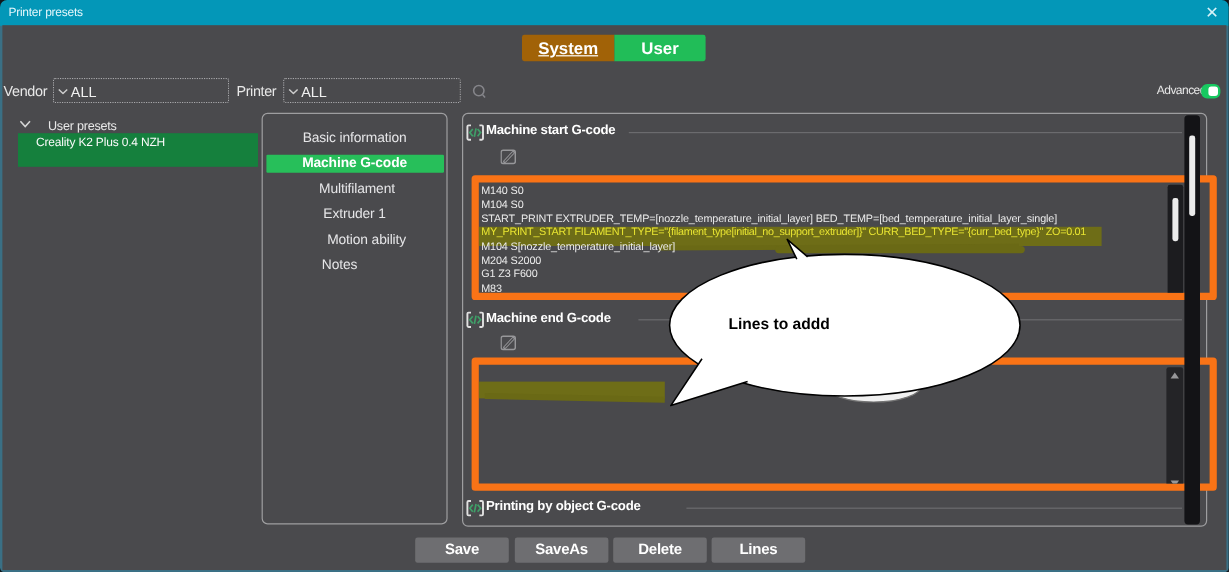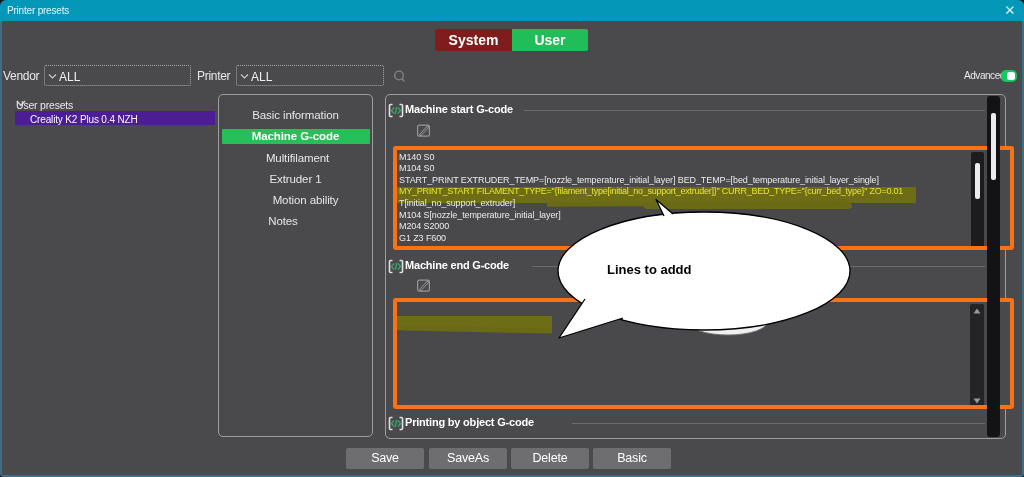--- a/index.html
+++ b/index.html
@@ -10,36 +10,36 @@
 .title { position:absolute; left:7px; top:5px; color:#e3f6fb; font-size:10px; letter-spacing:-0.2px; }
 .closex { position:absolute; left:1003px; top:3px; width:14px; height:15px; color:#d8f2f8; font-size:13.5px; line-height:15px; text-align:center; }
 .abs { position:absolute; }
 .tab { position:absolute; top:29px; height:22px; line-height:22px; text-align:center; color:#fff; font-weight:bold; font-size:14px; }
 .lbl { position:absolute; color:#e8e8e8; font-size:12px; letter-spacing:-0.3px; }
 .combo { position:absolute; top:65px; height:21px; border:1px dotted #a9a9ac; border-radius:2px; color:#f0f0f0; font-size:12px; }
 .combo .tx { position:absolute; left:14px; top:4px; }
 .chev { position:absolute; left:3px; top:8px; width:9px; height:5px; }
 .panel { position:absolute; border:1px solid #9e9ea0; border-radius:5px; }
 .mitem { position:absolute; left:0; width:100%; text-align:center; color:#e6e6e8; font-size:11.5px; letter-spacing:-0.1px; height:16px; line-height:16px; }
-.codebox { position:absolute; left:393px; width:621px; border:4px solid #f97316; border-radius:3px; overflow:hidden; background:#49494c; }
+.codebox { position:absolute; left:393px; width:621px; border:6px solid #f97316; border-radius:3px; overflow:hidden; background:#49494c; }
 .cl { position:relative; padding-left:2px; font-size:9px; line-height:11.65px; color:#ebebeb; white-space:nowrap; letter-spacing:-0.1px; }
 .hdr { position:absolute; color:#fff; font-weight:bold; font-size:11px; letter-spacing:-0.2px; }
 .sep { position:absolute; height:1px; background:#6b6b6e; }
-.btn { position:absolute; top:448px; width:78px; height:21px; background:#6e6e71; border-radius:2px; color:#fff; font-weight:normal; font-size:12.5px; letter-spacing:-0.2px; text-align:center; line-height:21px; }
+.btn { position:absolute; top:448px; width:78px; height:21px; background:#6e6e71; border-radius:2px; color:#fff; font-weight:bold; font-size:12.5px; letter-spacing:-0.2px; text-align:center; line-height:21px; }
 .sb-track { position:absolute; background:#1c1c1f; border-radius:2px; }
 .sb-thumb { position:absolute; background:#ececec; border-radius:2px; }
 </style>
 </head>
 <body>
 <div class="frame"></div>
 <div class="content"></div>
 <div class="title">Printer presets</div>
 <div class="closex">✕</div>
 
-<div class="tab" style="left:435px;width:77px;background:#7f1d1d;border-radius:2px 0 0 2px;">System</div>
+<div class="tab" style="left:435px;width:77px;background:#a16207;border-radius:2px 0 0 2px;text-decoration:underline;">System</div>
 <div class="tab" style="left:512px;width:76px;background:#21bd58;border-radius:0 2px 2px 0;">User</div>
 
 <div class="lbl" style="left:3px;top:69px;">Vendor</div>
 <div class="combo" style="left:44px;width:147px;">
   <svg class="chev" viewBox="0 0 9 5">
       <path d="M1 0.5 L4.5 4 L8 0.5" fill="none" stroke="#cccccc" stroke-width="1.2"></path>
     </svg>
   <span class="tx">ALL</span>
 </div>
 <div class="lbl" style="left:197px;top:69px;">Printer</div>
@@ -54,22 +54,22 @@
   <line x1="10.2" y1="11" x2="12.2" y2="13.2" stroke="#85858a" stroke-width="1.3"></line>
 </svg>
 <div class="lbl" style="left:964px;top:70px;font-size:10px;letter-spacing:-0.45px;">Advanced</div>
 <div class="abs" style="left:1001px;top:70px;width:16px;height:12px;background:#17c860;border-radius:5px;">
   <div class="abs" style="left:6px;top:2px;width:7.5px;height:8px;background:#fff;border-radius:2.5px;"></div>
 </div>
 
 <svg class="abs" style="left:16px;top:100px;" width="10" height="7" viewBox="0 0 10 7">
     <path d="M1 1 L5 5.5 L9 1" fill="none" stroke="#d5d5d5" stroke-width="1.3"></path>
   </svg>
-<div class="lbl" style="left:16px;top:99px;font-size:10.5px;letter-spacing:-0.2px;">User presets</div>
-<div class="abs" style="left:15px;top:111px;width:200px;height:14px;background:#4c1d95;padding-left:44px;">
+<div class="lbl" style="left:40px;top:99px;font-size:10.5px;letter-spacing:-0.2px;">User presets</div>
+<div class="abs" style="left:15px;top:111px;width:200px;height:28px;background:#15803d;padding-left:44px;">
   <div class="abs" style="left:15px;top:3px;color:#fafafa;font-size:10px;letter-spacing:-0.15px;">Creality K2 Plus 0.4 NZH</div>
 </div>
 
 <div class="panel" style="left:218px;top:94px;width:155px;height:343px;"></div>
 <div class="mitem" style="top:106.5px;left:218px;width:155px;">Basic information</div>
 <div class="abs" style="left:222px;top:129px;width:148px;height:14.5px;background:#27bf5a;border-radius:1px;"></div>
 <div class="mitem" style="top:128px;left:218px;width:155px;color:#fff;font-weight:bold;font-size:11.5px;">Machine G-code</div>
 <div class="mitem" style="top:150px;left:218px;width:159px;">Multifilament</div>
 <div class="mitem" style="top:171px;left:218px;width:155px;">Extruder 1</div>
 <div class="mitem" style="top:192px;left:218px;width:131px;padding-left:44px;">Motion ability</div>
@@ -93,21 +93,20 @@
 
 <div class="codebox" style="top:146px;height:104px;">
   <div class="abs" style="left:0px;top:37px;width:519px;height:16px;background:#6e6d17;"></div>
   <div class="abs" style="left:150px;top:52px;width:300px;height:4px;background:#6a6915;transform:rotate(-0.3deg);"></div>
     <div class="abs" style="left:247px;top:53px;width:208px;height:6px;background:#6a6915;border-radius:3px;"></div>
   <div style="position:relative;padding-top:1.5px;">
     <div class="cl">M140 S0</div>
     <div class="cl">M104 S0</div>
     <div class="cl">START_PRINT EXTRUDER_TEMP=[nozzle_temperature_initial_layer] BED_TEMP=[bed_temperature_initial_layer_single]</div>
     <div class="cl" style="color:#e8e432;letter-spacing:-0.25px;">MY_PRINT_START FILAMENT_TYPE="{filament_type[initial_no_support_extruder]}" CURR_BED_TYPE="{curr_bed_type}" ZO=0.01</div>
-    <div class="cl">T[initial_no_support_extruder]</div>
     <div class="cl">M104 S[nozzle_temperature_initial_layer]</div>
     <div class="cl">M204 S2000</div>
     <div class="cl">G1 Z3 F600</div>
     <div class="cl">M83</div>
   </div>
   <div class="sb-track" style="left:574px;top:2px;width:13px;height:99px;"></div>
   <div class="sb-thumb" style="left:578px;top:13px;width:5px;height:36px;"></div>
 </div>
 
 <svg class="abs" style="left:388px;top:259px;" width="16" height="15" viewBox="0 0 16 15">
@@ -151,13 +150,13 @@
   <ellipse cx="188" cy="136" rx="40" ry="14" fill="#f0f0f0" stroke="#757575" stroke-width="1"></ellipse>
   <ellipse cx="164" cy="86" rx="146" ry="59" fill="#ffffff" stroke="#000000" stroke-width="1.3"></ellipse>
   <path d="M124 31 L116 14.5 L133 29" fill="#ffffff" stroke="#000000" stroke-width="1.3" stroke-linejoin="round"></path>
   <path d="M45 114 L19 153 L83 133" fill="#ffffff" stroke="#000000" stroke-width="1.3" stroke-linejoin="round"></path>
   <text x="67" y="89" font-family="Liberation Sans, sans-serif" font-size="13px" font-weight="bold" fill="#000">Lines to addd</text>
 </svg>
 
 <div class="btn" style="left:346px;">Save</div>
 <div class="btn" style="left:429px;">SaveAs</div>
 <div class="btn" style="left:511px;">Delete</div>
-<div class="btn" style="left:593px;">Basic</div>
+<div class="btn" style="left:593px;">Lines</div>
 
 </body></html>

